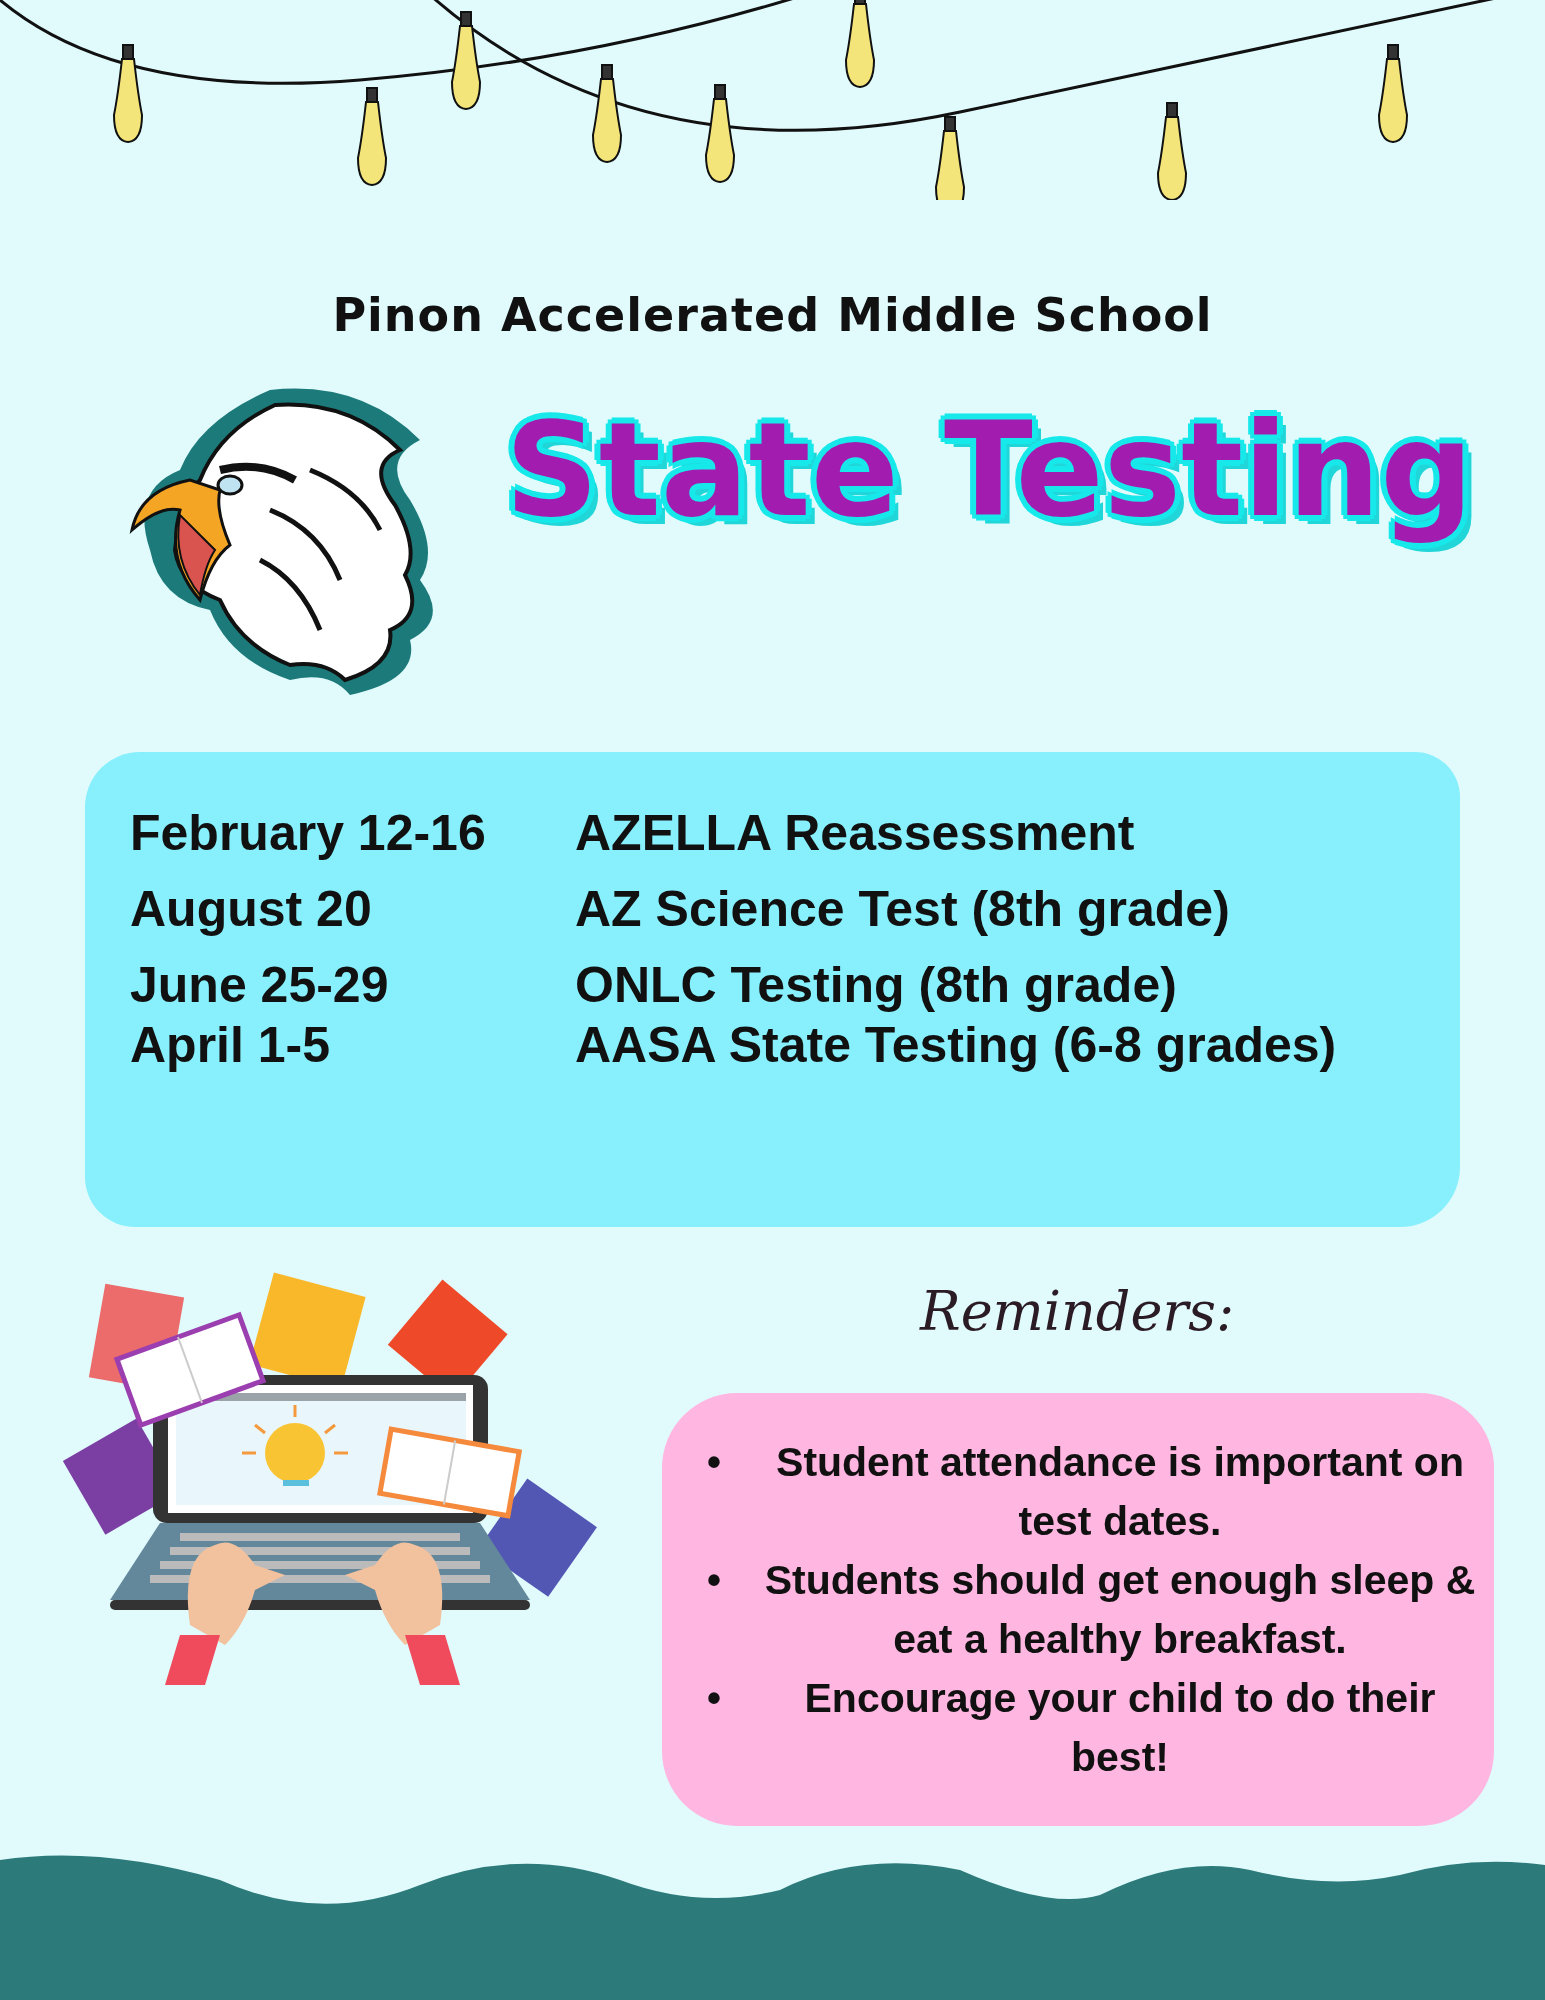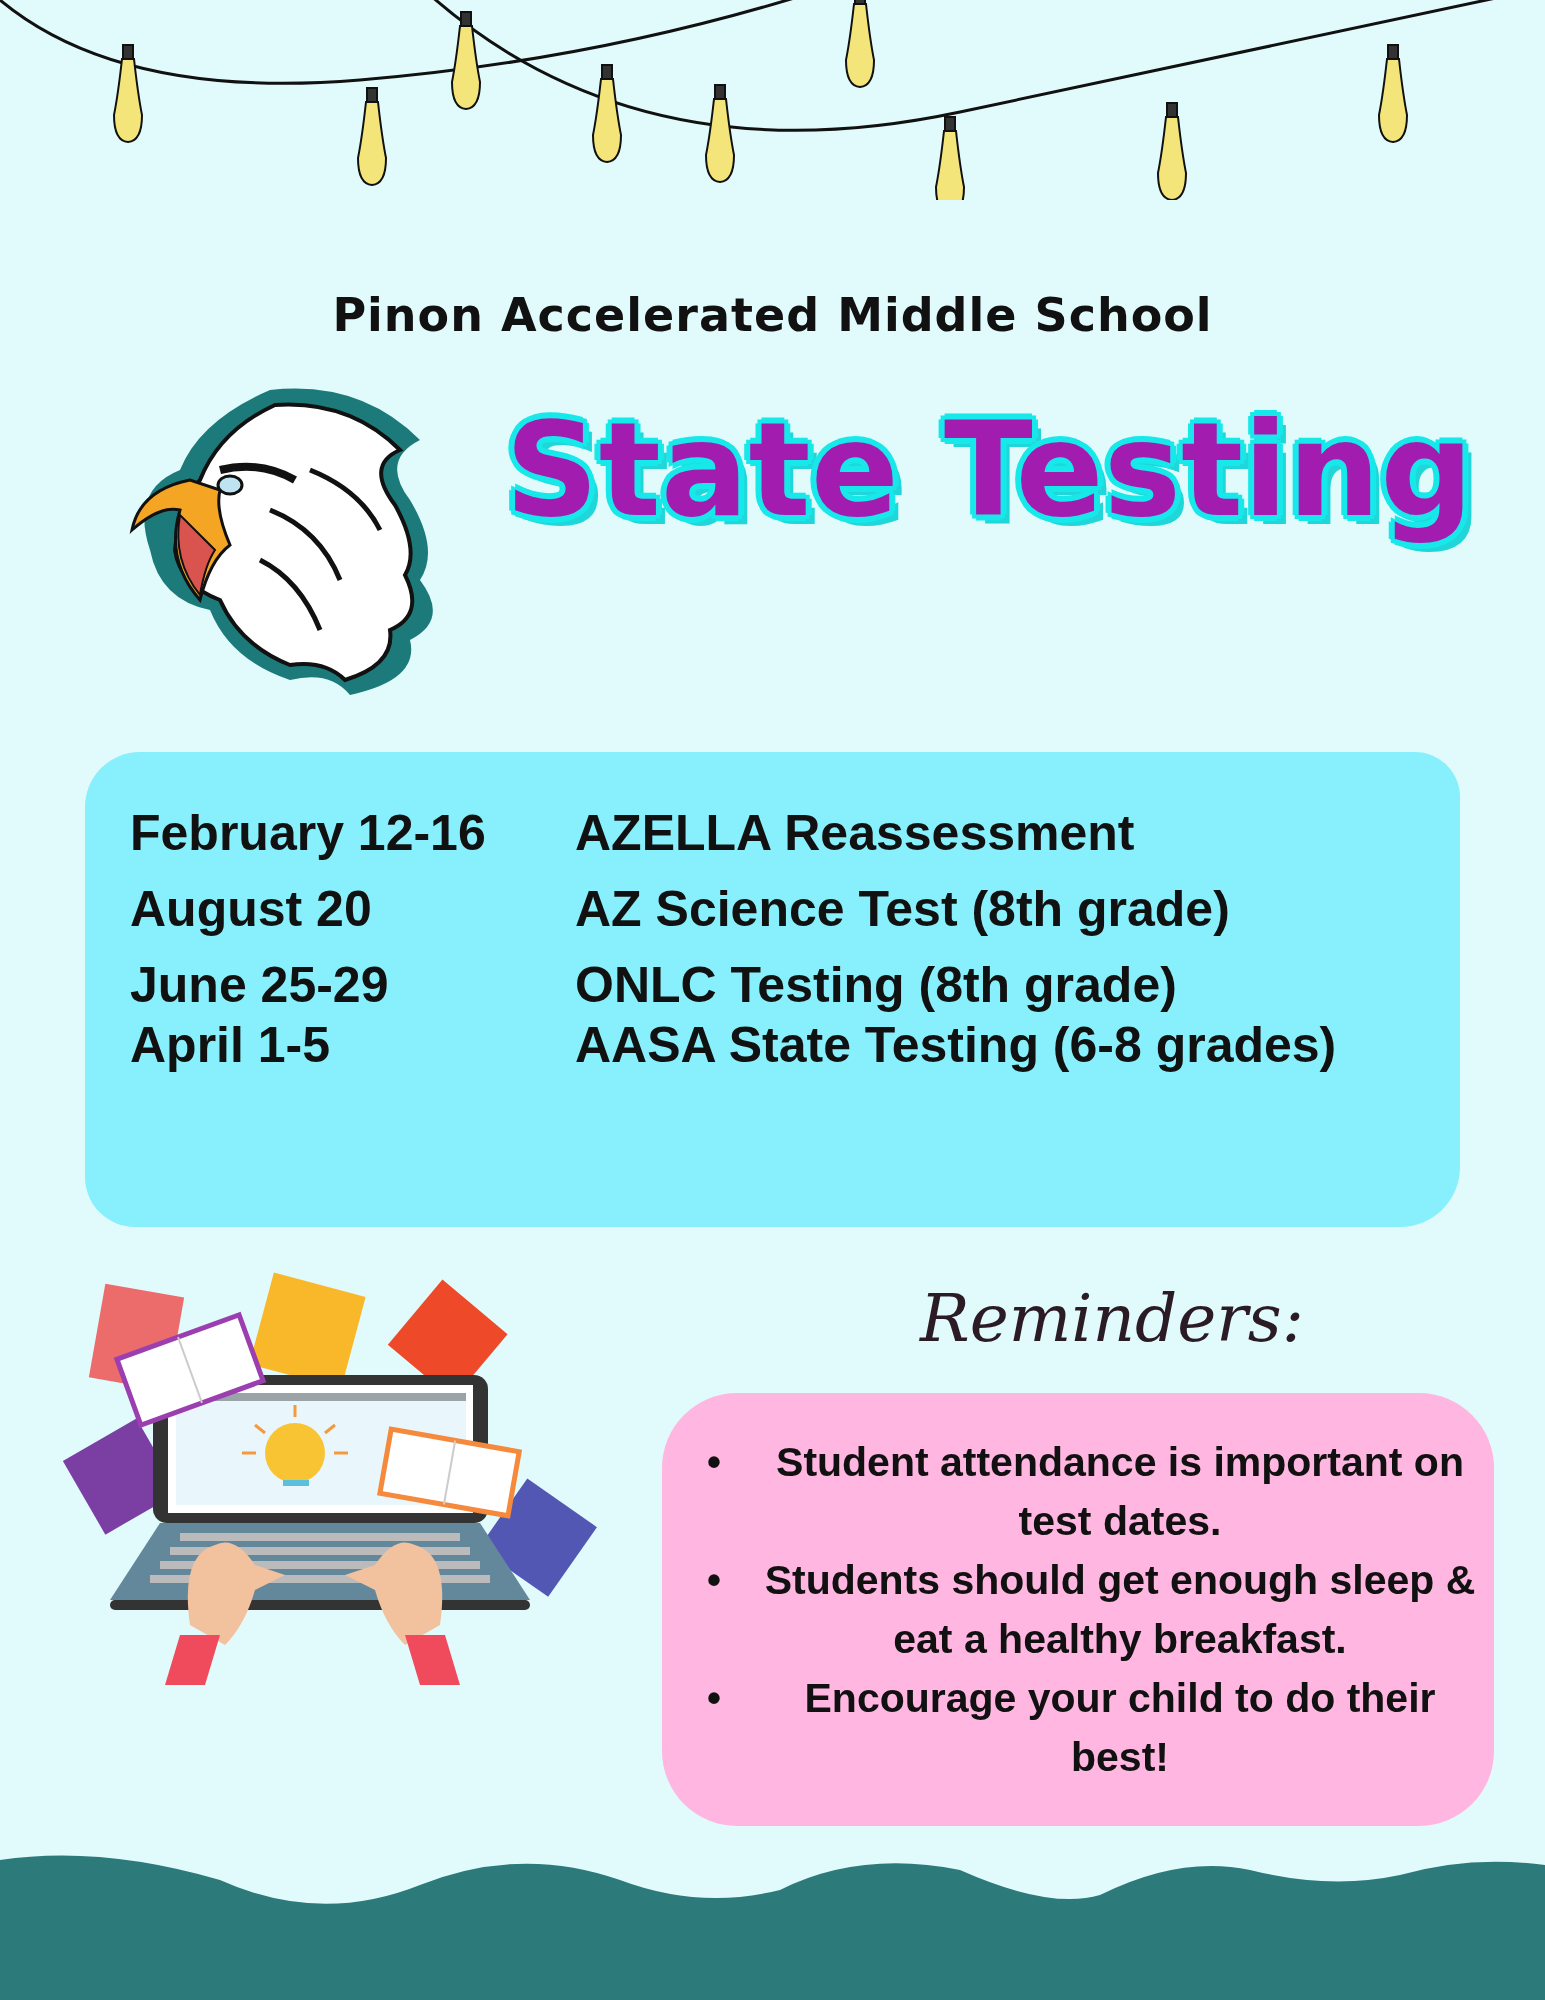--- a/index.html
+++ b/index.html
@@ -6,21 +6,21 @@
   body { width:1545px; height:2000px; background:#e1fbfd; position:relative; overflow:hidden; font-family:"DejaVu Sans", sans-serif; color:#111; }
   .abs { position:absolute; }
   #lights { left:0; top:0; width:1545px; height:200px; }
   .school-title { left:0; width:1545px; top:240px; text-align:center; font-family:"DejaVu Sans", sans-serif; font-size:46px; font-weight:bold; letter-spacing:1px; color:#111;margin-top:48px; }
   #eagle { left:120px; top:380px; width:330px; height:320px; }
   .main-title { left:505px; top:395px; font-family:"DejaVu Sans", sans-serif; font-weight:bold; font-size:130px; line-height:150px; color:#a21caf;
     -webkit-text-stroke:0; text-shadow: 0 0 0 #1ef0f0, 4px 4px 0 #17e8ea, -4px -4px 0 #17e8ea, 4px -4px 0 #17e8ea, -4px 4px 0 #17e8ea, 6px 0 0 #17e8ea, -6px 0 0 #17e8ea, 0 6px 0 #17e8ea, 0 -6px 0 #17e8ea, 9px 9px 0 #20d6d8; }
   .sched-box { left:85px; top:752px; width:1375px; height:475px; background:#87f0fc; border-radius:55px 45px 60px 50px; }
   .sched-row { position:absolute; left:45px; font-family:Liberation Sans, sans-serif; font-size:50px; font-weight:bold; color:#111; white-space:nowrap; }
   .sched-date { display:inline-block; width:445px; }
-  .reminders-heading { left:920px; top:1280px; font-family:"DejaVu Serif", serif; font-style:italic; font-size:66px; color:#2a1b24; }
+  .reminders-heading { left:920px; top:1280px; font-family:"DejaVu Serif", serif; font-style:italic; font-size:54px; color:#2a1b24; }
   .rem-box { left:662px; top:1393px; width:832px; height:433px; background:#ffb6e1; border-radius:75px; }
   .rem-list { position:absolute; left:25px; top:40px; margin:0; padding:0; list-style:none; font-family:"Liberation Sans", sans-serif; font-weight:bold; font-size:41px; line-height:59px; color:#111; }
   .rem-list li { position:relative; padding-left:73px; width:720px;text-align:center; }
   .rem-list li::before { content:"•"; position:absolute; left:20px; top:0; font-size:40px; }
   #illustration { left:30px; top:1255px; width:580px; height:620px; }
   #wave { left:0; top:1850px; width:1545px; height:150px; }
 </style>
 </head>
 <body>
 

